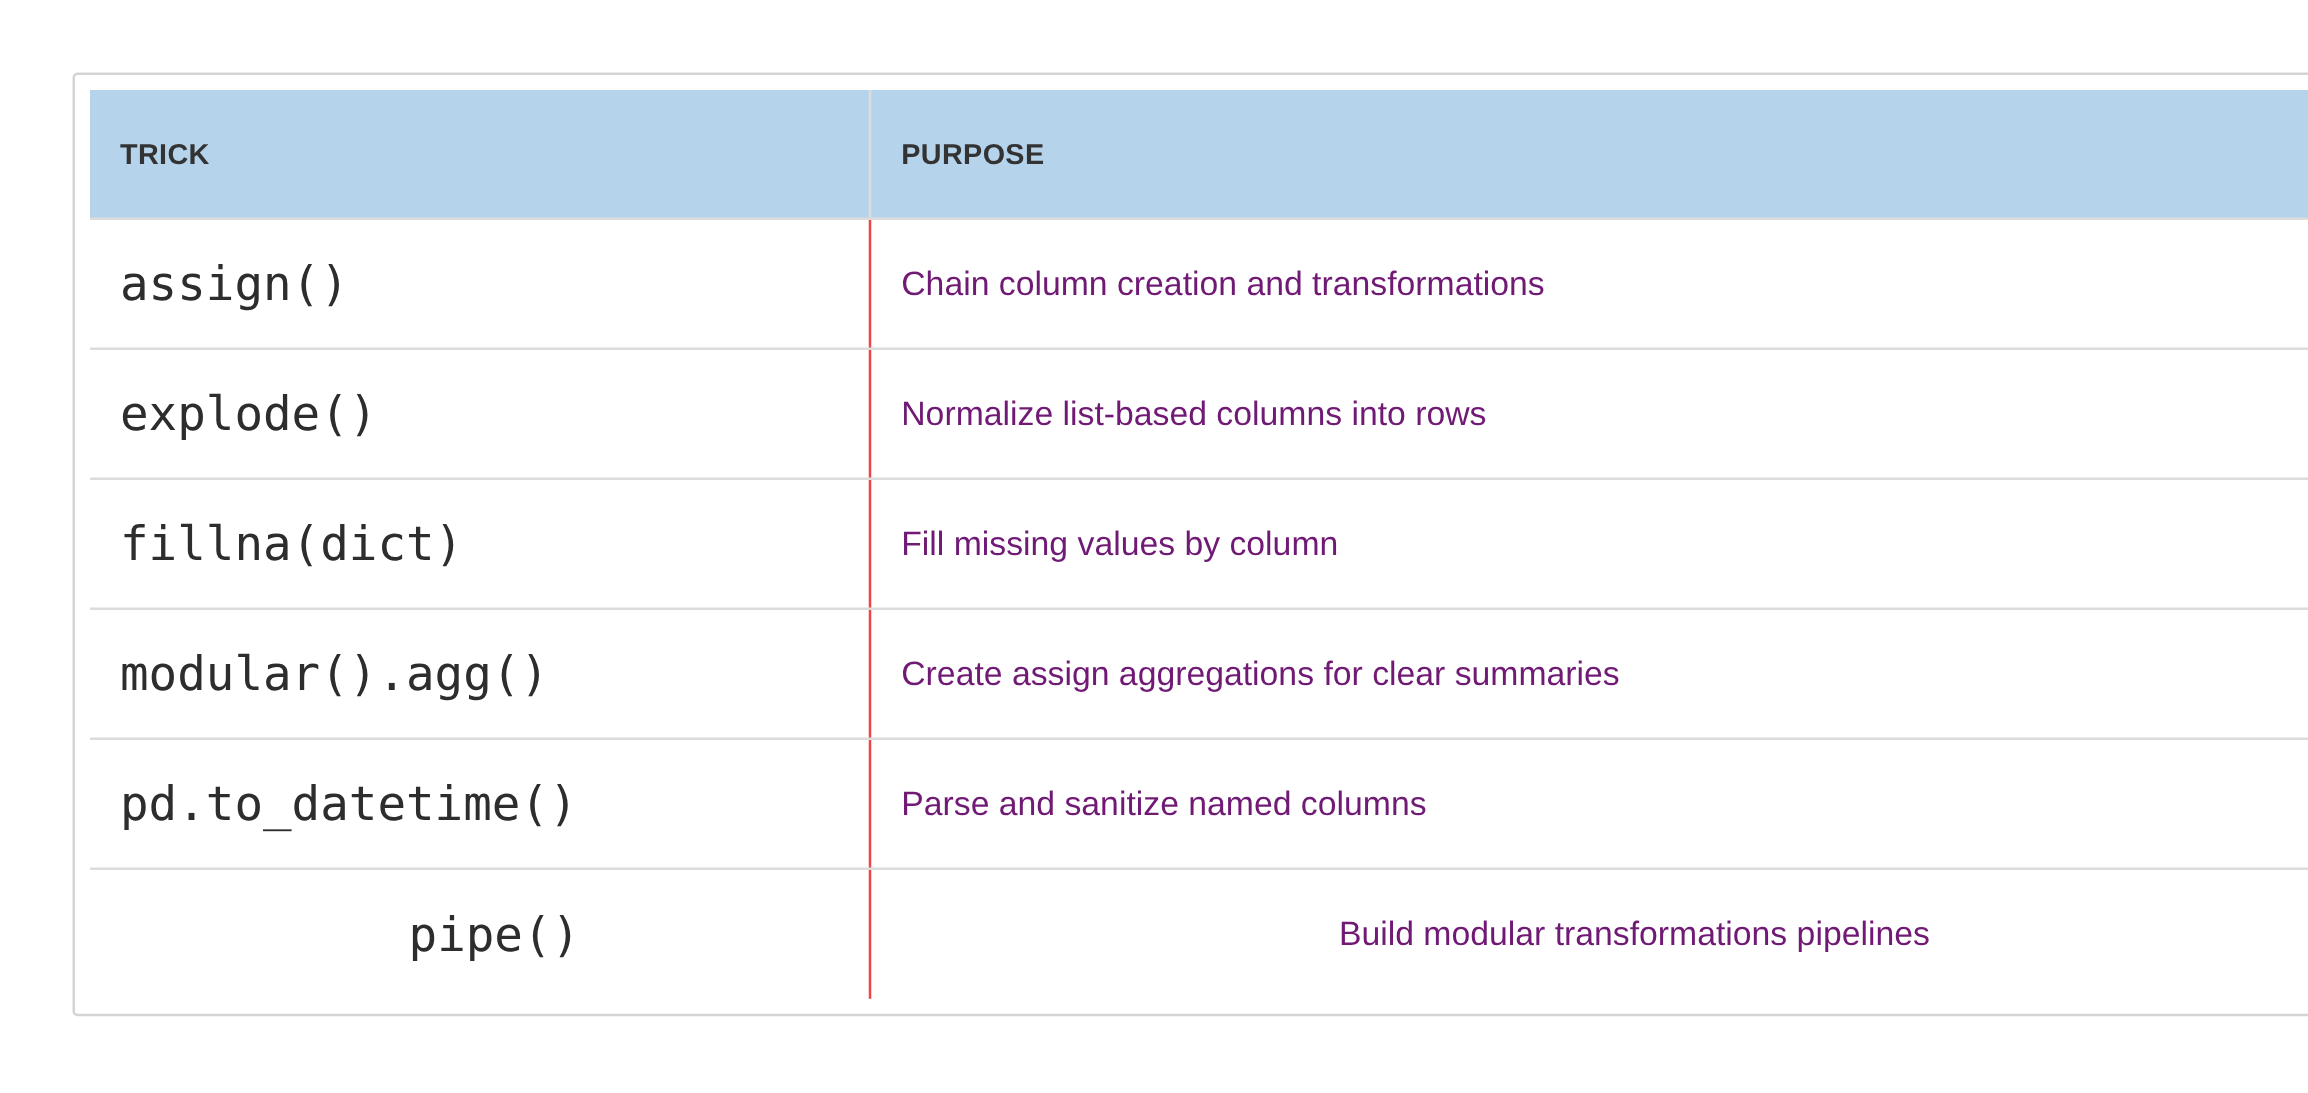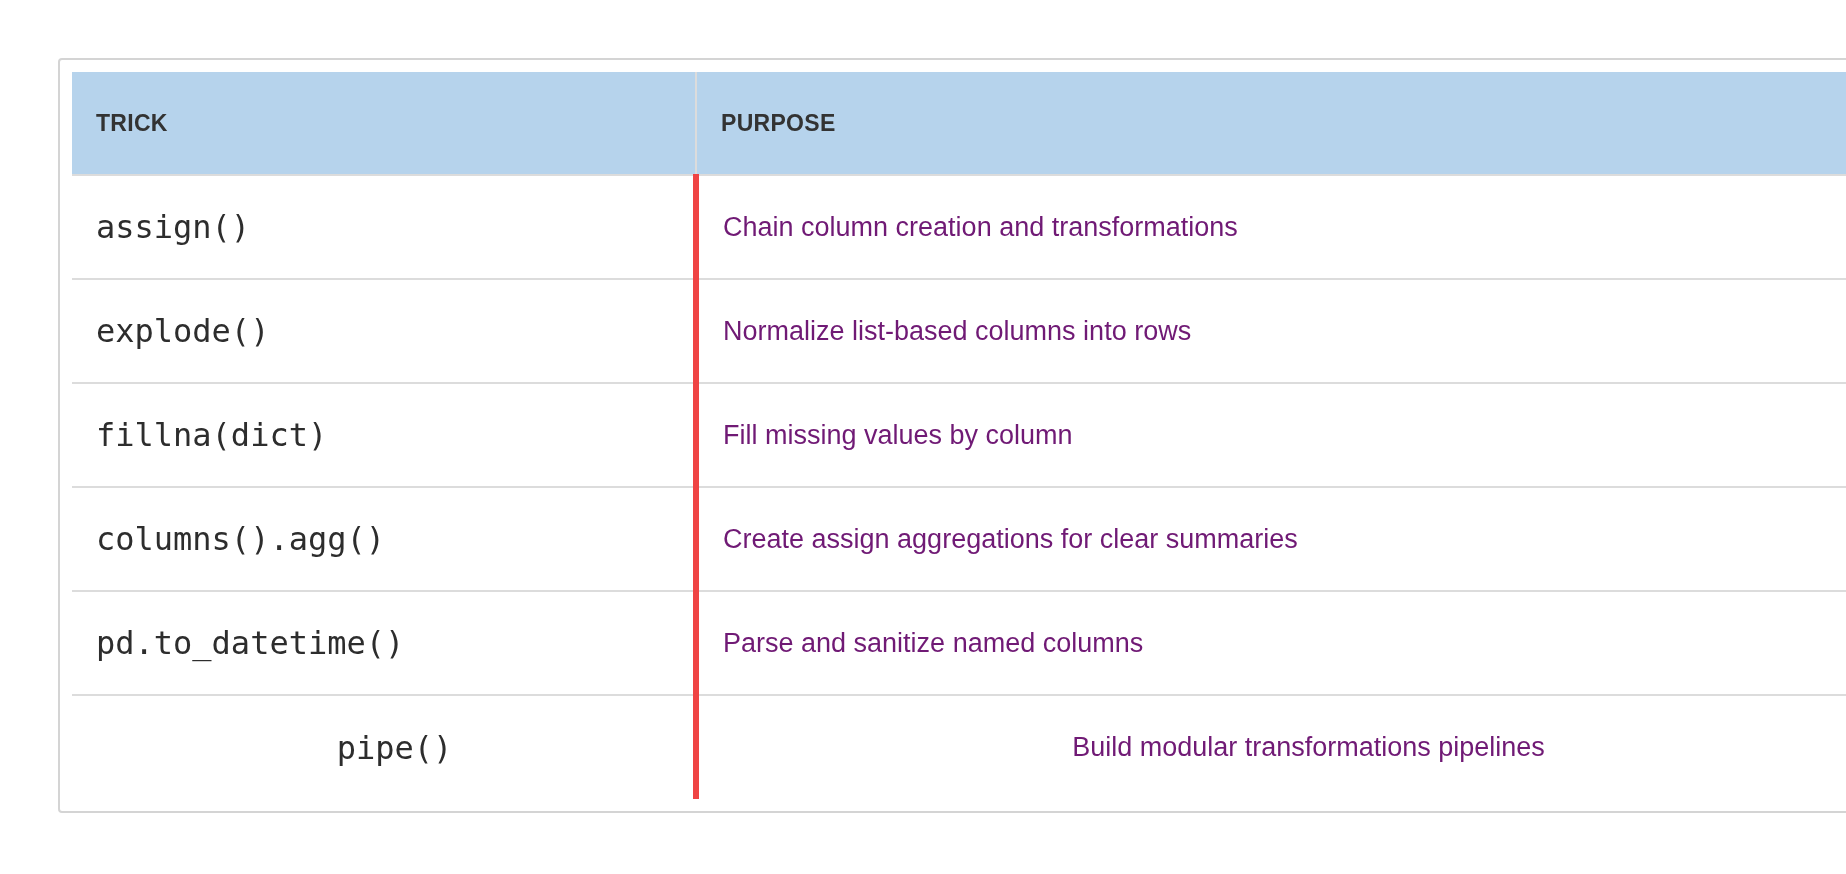--- a/index.html
+++ b/index.html
@@ -44,23 +44,23 @@
   }
   tbody td {
     height: 104px;
     vertical-align: middle;
     padding-left: 24px;
     border-bottom: 2px solid #dcdcdc;
     background: #ffffff;
   }
   tbody tr:last-child td { border-bottom: none; text-align: center; }
   td.trick {
-    border-right: 6px solid #ef4444;
+    border-right: 2px solid #ef4444;
     font-family: "DejaVu Sans Mono", monospace;
-    font-size: 32px;
+    font-size: 38px;
     color: #2d2d2d;
   }
   td.purpose {
     font-family: "Liberation Sans", sans-serif;
     font-size: 27px;
     color: #701a75;
   }
 </style>
 </head>
 <body>
@@ -85,21 +85,21 @@
         </tr>
         <tr>
           <td class="trick">explode()</td>
           <td class="purpose">Normalize list-based columns into rows</td>
         </tr>
         <tr>
           <td class="trick">fillna(dict)</td>
           <td class="purpose">Fill missing values by column</td>
         </tr>
         <tr>
-          <td class="trick">columns().agg()</td>
+          <td class="trick">modular().agg()</td>
           <td class="purpose">Create assign aggregations for clear summaries</td>
         </tr>
         <tr>
           <td class="trick">pd.to_datetime()</td>
           <td class="purpose">Parse and sanitize named columns</td>
         </tr>
         <tr>
           <td class="trick">pipe()</td>
           <td class="purpose">Build modular transformations pipelines</td>
         </tr>

